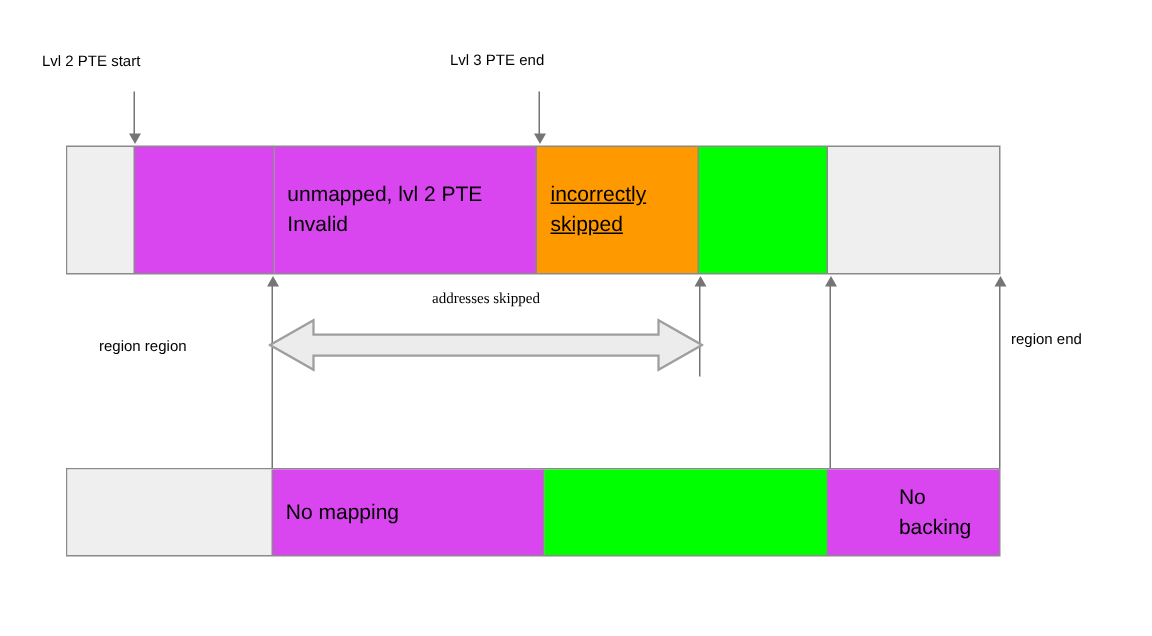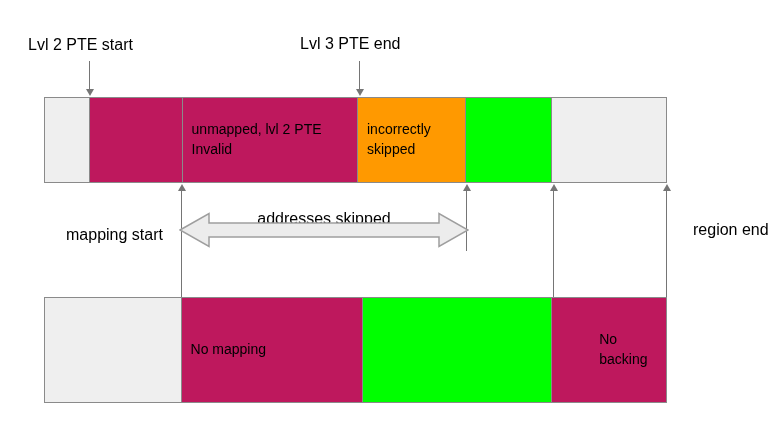--- a/index.html
+++ b/index.html
@@ -8,47 +8,47 @@
     font-family:"Liberation Sans", sans-serif;
     position:relative;overflow:hidden;color:#000;
   }
   .canvas{position:absolute;inset:0;}
   
   .bar{
     position:absolute;display:flex;box-sizing:border-box;
     border:1px solid #8a8a8a;background:#fff;
   }
   .bar-top{left:44px;top:97px;width:623px;height:86px;}
-  .bar-bottom{left:44px;top:297px;width:623px;height:106px;}
+  .bar-bottom{left:44px;top:312px;width:623px;height:59px;}
   .seg{
     box-sizing:border-box;height:100%;
     border-right:1px solid #8a8a8a;
     display:flex;align-items:center;
     font-size:14px;line-height:1.42;
   }
   .seg:last-child{border-right:none;}
   .seg-label{padding-left:9px;padding-right:5px;}
   .c-gray{background:#efefef;}
-  .c-red{background:#be185d;}
-  .c-orange{background:#ff9900;}
+  .c-red{background:#d946ef;}
+  .c-orange{background:#ff9900;text-decoration:underline;}
   .c-green{background:#00ff00;}
   
   .vline{position:absolute;width:1px;background:#757575;}
   .ah-up{
     position:absolute;width:0;height:0;
     border-left:4px solid transparent;border-right:4px solid transparent;
     border-bottom:7px solid #757575;
   }
   .ah-down{
     position:absolute;width:0;height:0;
     border-left:4px solid transparent;border-right:4px solid transparent;
     border-top:7px solid #757575;
   }
   
-  .lbl{position:absolute;font-size:16px;white-space:nowrap;}
+  .lbl{position:absolute;font-size:10px;white-space:nowrap;}
   .lbl-center{text-align:center;}
   .dbl-arrow{position:absolute;left:179px;top:210px;}
 </style>
 </head>
 <body>
 
 <div class="canvas">
 
   <div class="lbl" style="left:28px;top:36px;">Lvl 2 PTE start</div>
   <div class="lbl" style="left:300px;top:35px;">Lvl 3 PTE end</div>
@@ -76,28 +76,28 @@
 
   <div class="ah-up" style="left:462.5px;top:184px;"></div>
   <div class="vline" style="left:466px;top:190px;height:61px;"></div>
 
   <div class="ah-up" style="left:549.5px;top:184px;"></div>
   <div class="vline" style="left:553px;top:190px;height:122px;"></div>
 
   <div class="ah-up" style="left:662.5px;top:184px;"></div>
   <div class="vline" style="left:666px;top:190px;height:122px;"></div>
 
-  <div class="lbl lbl-center" style="left:224px;top:210px;width:200px;">addresses skipped</div>
+  <div class="lbl lbl-center" style="left:224px;top:194px;width:200px;font-family:Liberation Serif, serif;">addresses skipped</div>
 
   <svg class="dbl-arrow" width="290" height="40" viewBox="0 0 290 40">
     <polygon points="1,20 30,3.5 30,13 260,13 260,3.5 289,20 260,36.5 260,27 30,27 30,36.5" fill="#ececec" stroke="#9e9e9e" stroke-width="1.5" stroke-linejoin="miter"></polygon>
   </svg>
 
-  <div class="lbl" style="left:66px;top:226px;">mapping start</div>
-  <div class="lbl" style="left:674px;top:221px;margin-left:19px;">region end</div>
+  <div class="lbl" style="left:66px;top:226px;">region region</div>
+  <div class="lbl" style="left:674px;top:221px;">region end</div>
 
   <div class="bar bar-bottom">
     <div class="seg c-gray" style="width:137px;"></div>
     <div class="seg c-red" style="width:182px;">
       <span class="seg-label">No mapping</span>
     </div>
     <div class="seg c-green" style="width:190px;"></div>
     <div class="seg c-red" style="width:114px;padding-left:38px;">
       <span class="seg-label">No backing</span>
     </div>

